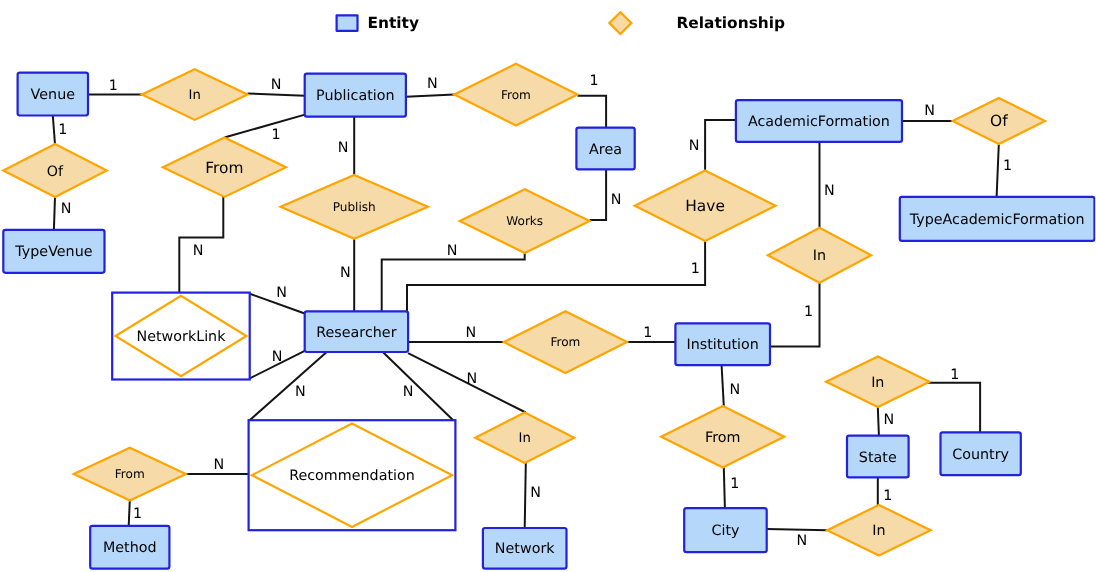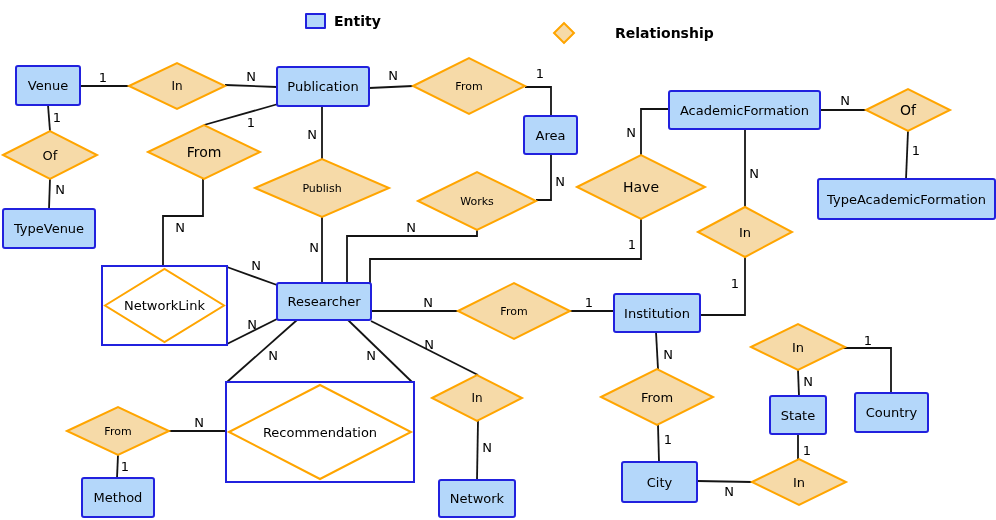--- a/index.html
+++ b/index.html
@@ -209,17 +209,17 @@
       <text x="807" y="454.55" text-anchor="middle" font-size="13" fill="#000000">1</text>
       <text x="808" y="385.55" text-anchor="middle" font-size="13" fill="#000000">N</text>
       <text x="868" y="344.55" text-anchor="middle" font-size="13" fill="#000000">1</text>
     </svg>
 
   <div class="legend-item" style="left:305px;top:13px;">
     <span class="swatch-rect" style="background: rgb(180, 215, 250); border-color: rgb(33, 33, 222);"></span>
     <span>Entity</span>
   </div>
 
-  <div class="legend-item" style="left:553px;top:25px;gap:40px;">
+  <div class="legend-item" style="left:553px;top:13px;gap:40px;">
     <span class="swatch-diamond" style="background: rgb(246, 218, 168); border-color: rgb(255, 165, 0);"></span>
     <span>Relationship</span>
   </div>
 </div>
 
 </body></html>

